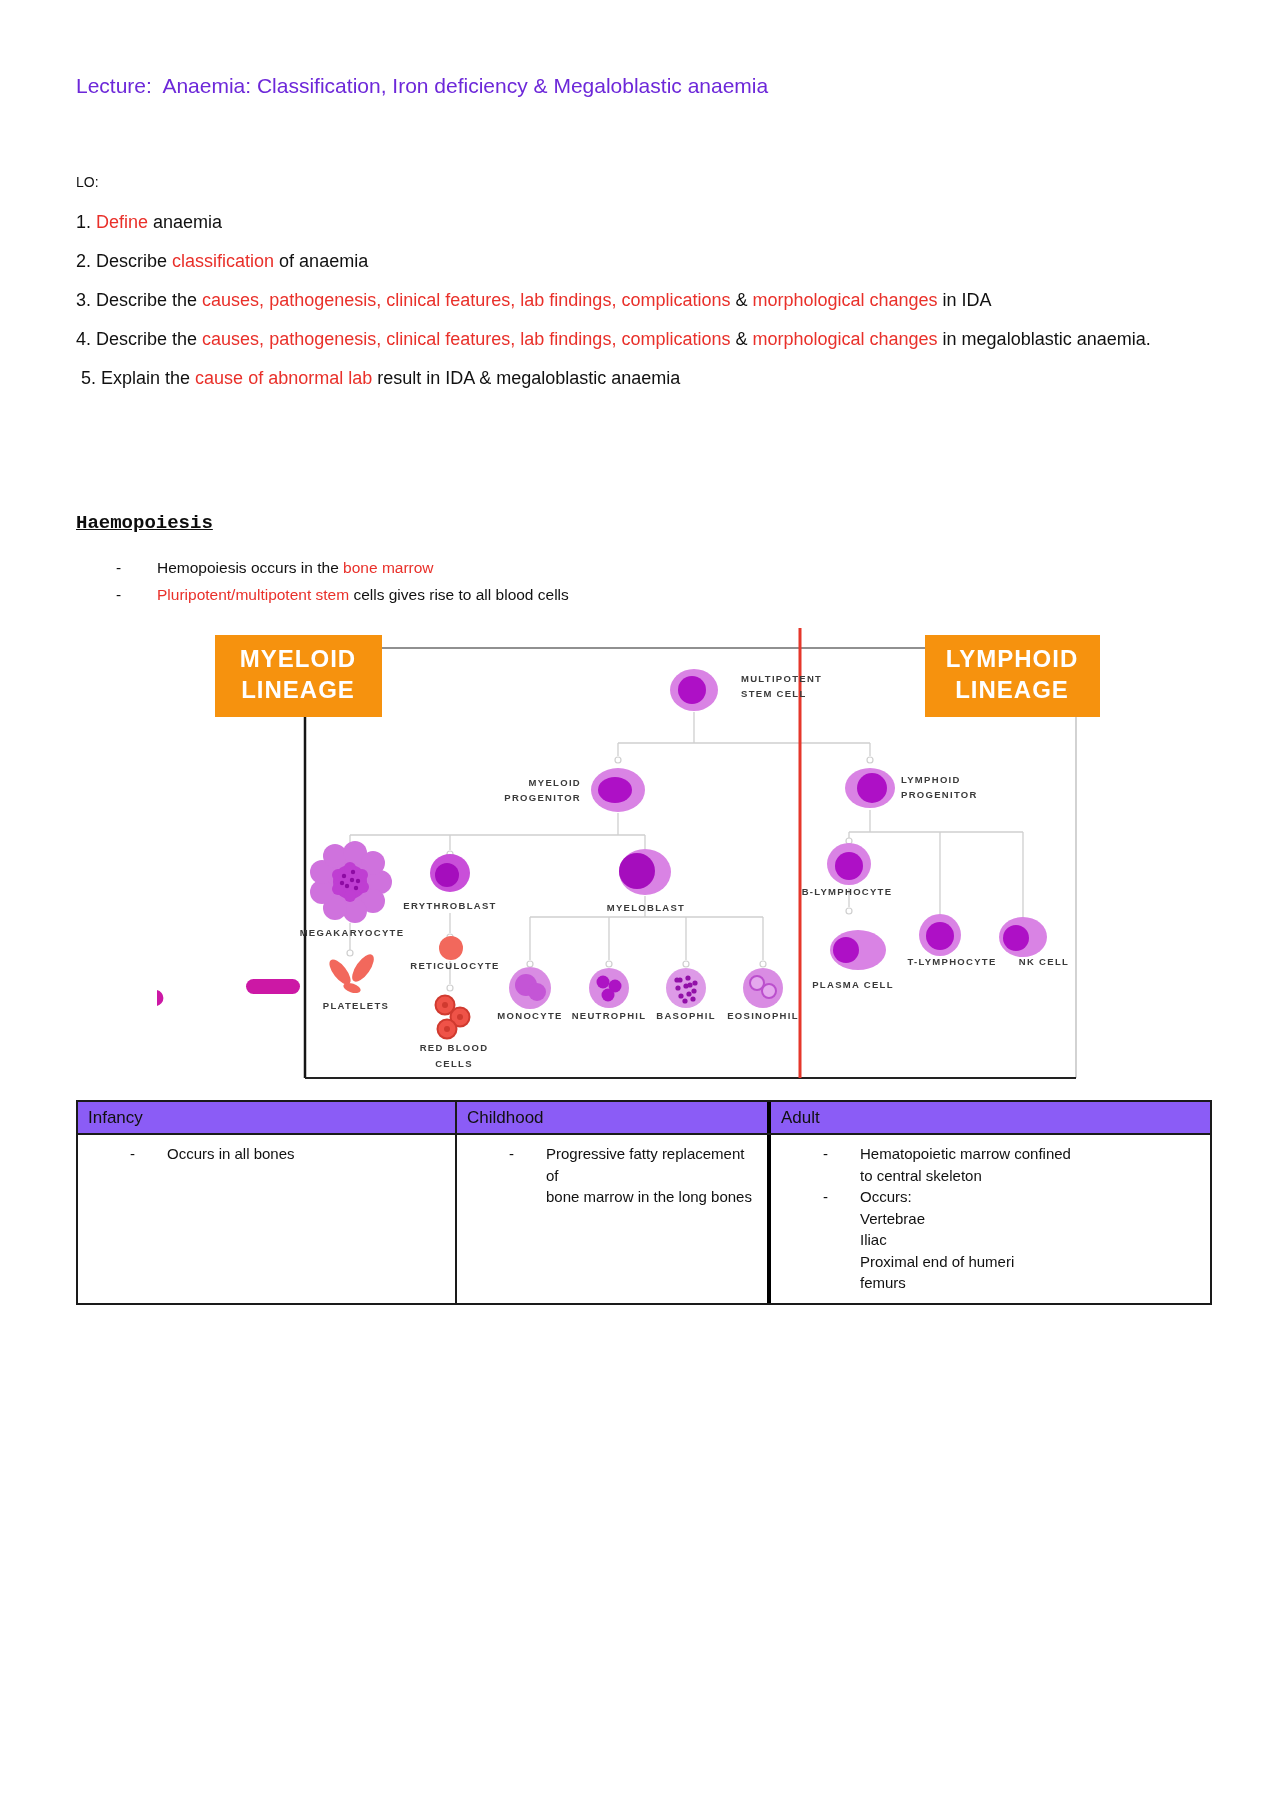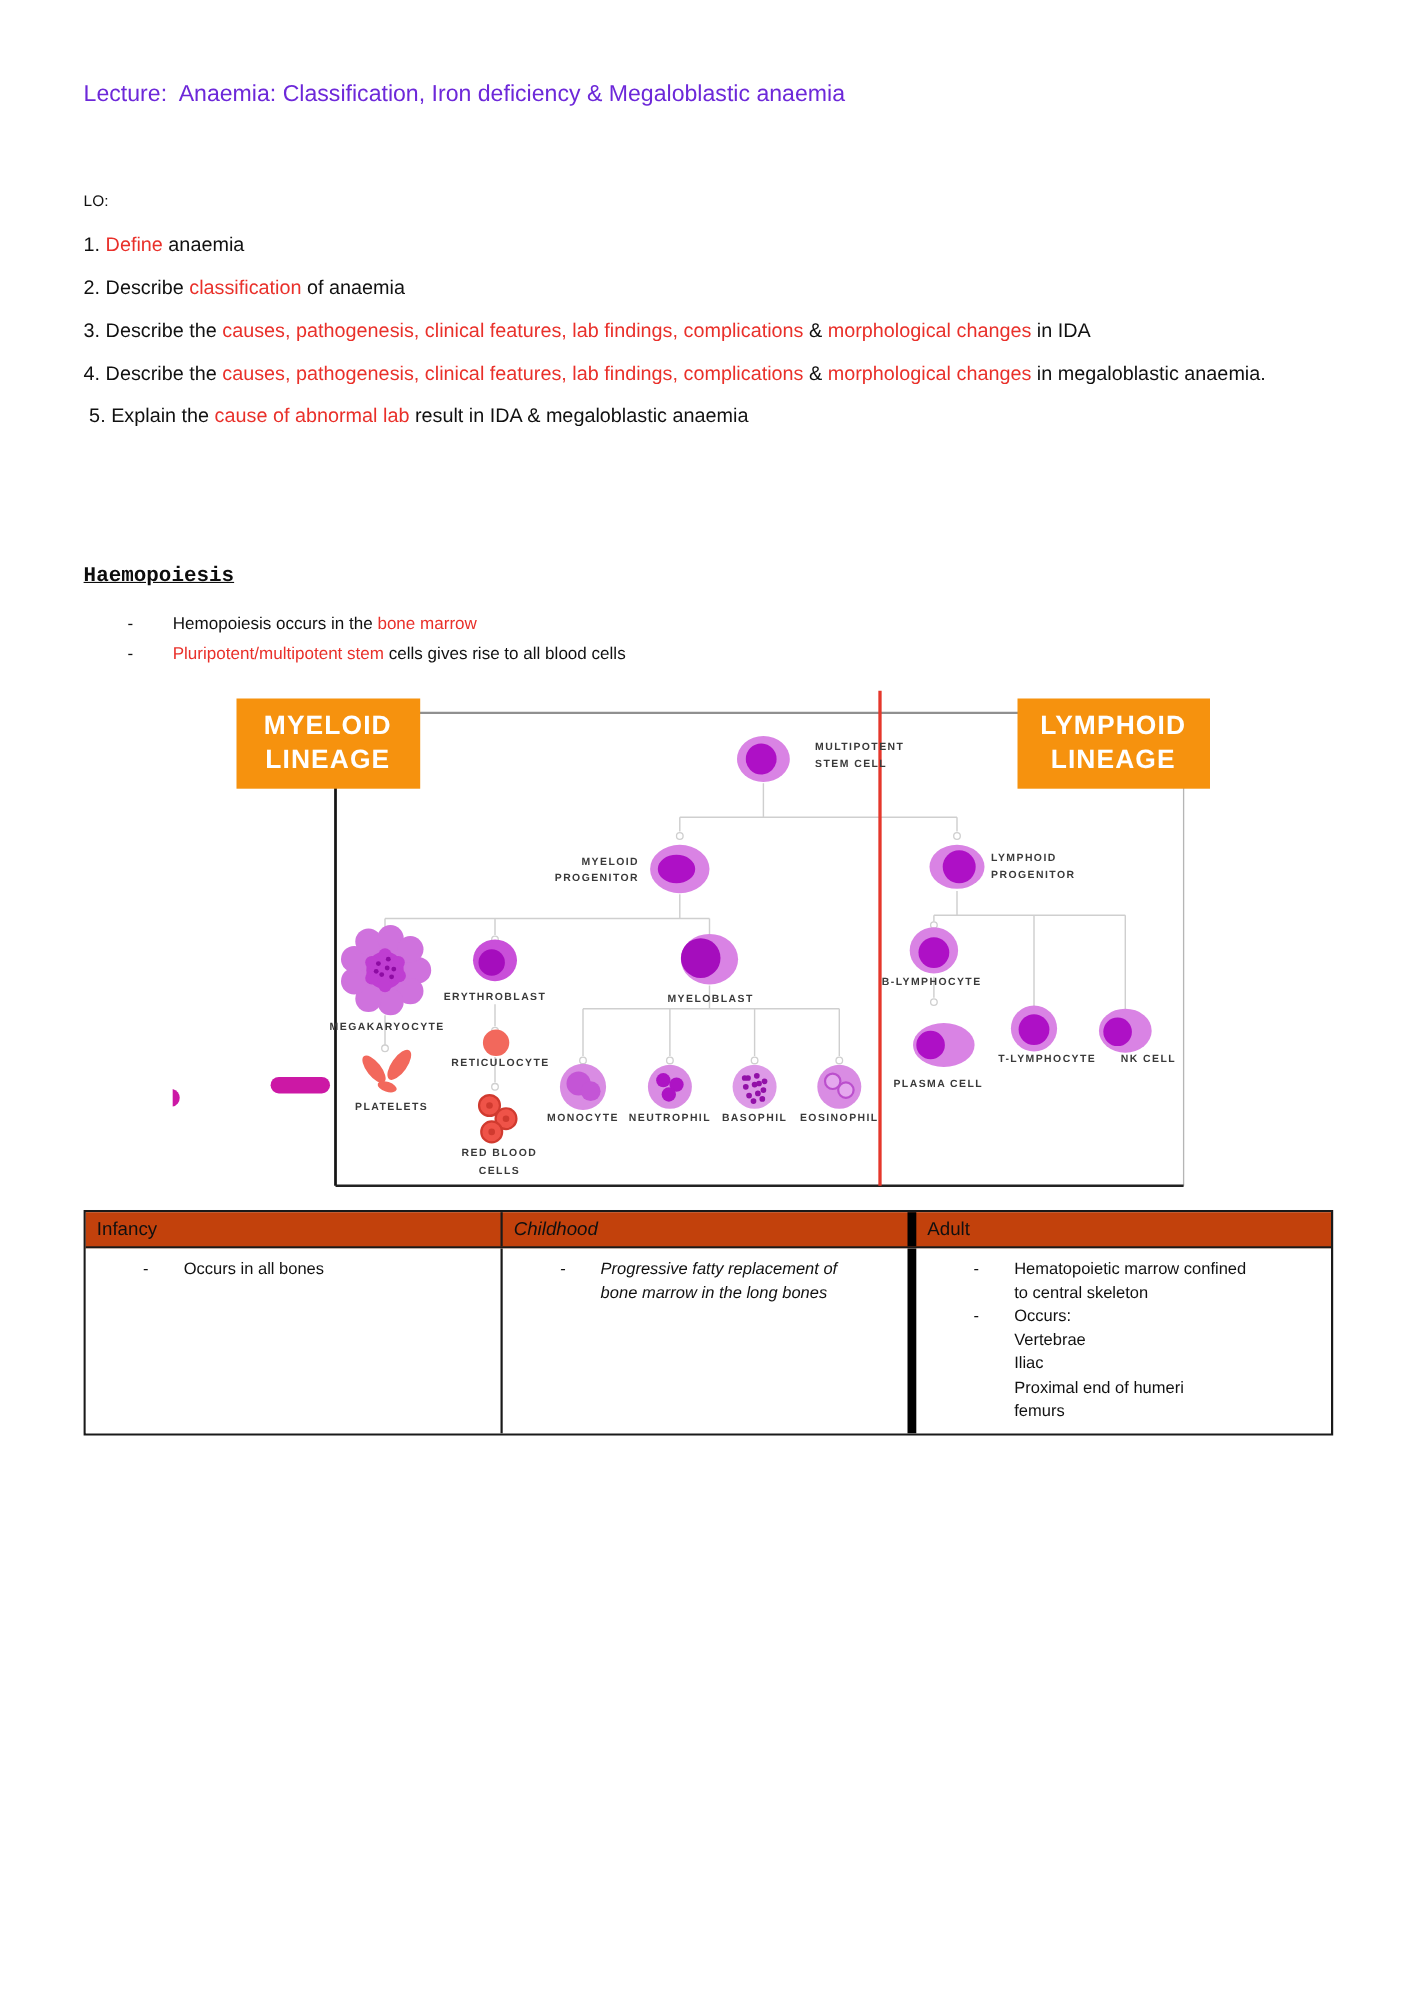--- a/index.html
+++ b/index.html
@@ -18,28 +18,28 @@
   .bullet .btxt{white-space:pre-wrap;}
   .diagram{position:absolute;left:0;top:620px;width:1280px;height:470px;}
   .diagram svg{display:block;}
   .dlabel{font-family:"Liberation Sans",sans-serif;font-size:9.5px;font-weight:700;
         fill:#3a3a3a;letter-spacing:1.3px;}
   .banner-text{font-family:"Liberation Sans",sans-serif;font-size:24px;font-weight:800;
         fill:#ffffff;letter-spacing:1px;}
   .connector{stroke:#cfcfcf;stroke-width:1.3;fill:none;}
   .node-dot{fill:#ffffff;stroke:#cfcfcf;stroke-width:1.2;}
   .ptable{position:absolute;left:76px;top:1100px;width:1136px;border:2px solid #1a1a1a;box-sizing:border-box;}
-  .hrow{display:flex;background:#c2410c;border-bottom:2px solid #1a1a1a;}
+  .hrow{display:flex;background:#8b5cf6;border-bottom:2px solid #1a1a1a;}
   .hcell{box-sizing:border-box;height:31px;display:flex;align-items:center;padding-left:10px;
         font-size:17px;color:#101010;}
   .brow{display:flex;min-height:168px;background:#fff;}
   .bcell{box-sizing:border-box;padding-top:8px;padding-bottom:8px;font-size:15px;line-height:21.5px;color:#111;}
   .c0{width:377px;flex:none;}
-  .c1{width:370px;flex:none;border-left:2px solid #1a1a1a;font-style:italic;}
-  .c2{width:375px;flex:none;border-left:8px solid #000000;}
+  .c1{width:312px;flex:none;border-left:2px solid #1a1a1a;}
+  .c2{width:375px;flex:none;border-left:4px solid #000000;}
   .trow{display:flex;}
   .tdash{margin-left:52px;width:37px;flex:none;}
   .tlines{flex:1;padding-right:10px;}
 </style>
 </head>
 <body>
 
 <div class="page">
 
   <div class="title">Lecture:  Anaemia: Classification, Iron deficiency &amp; Megaloblastic anaemia</div>

